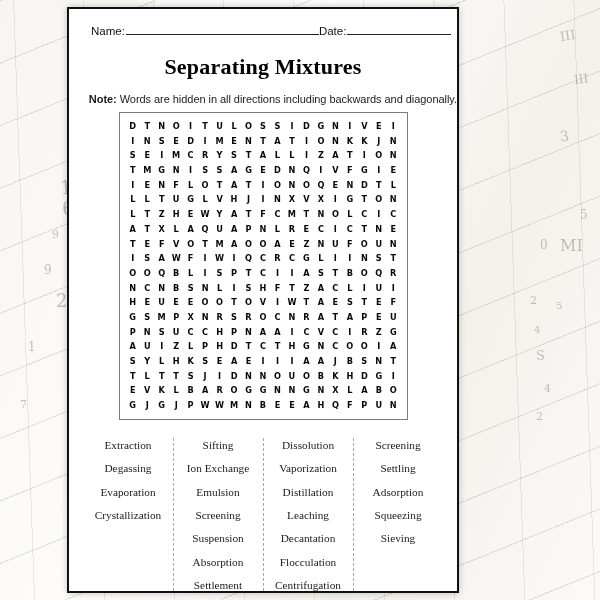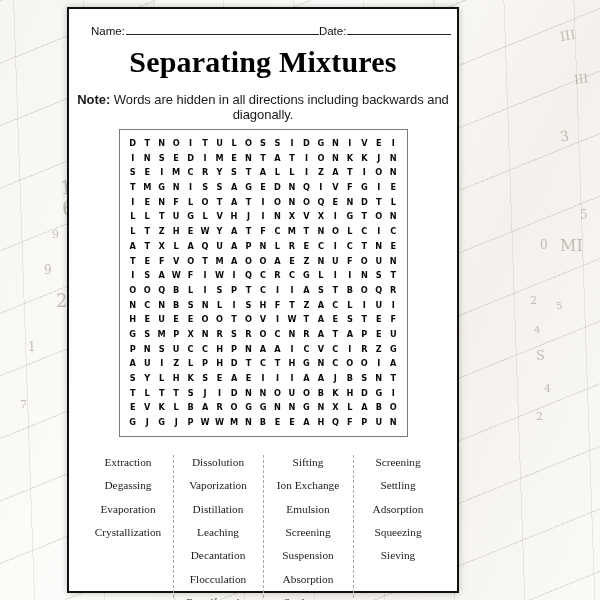--- a/index.html
+++ b/index.html
@@ -85,30 +85,30 @@
   }
   #name-line { width: 193px; }
   #date-line { width: 104px; }
   #namedate .spacer { flex: 1; }
 
   
   #title {
     text-align: center;
     font-family: "Liberation Serif", serif;
     font-weight: bold;
-    font-size: 30px;
+    font-size: 22px;
     letter-spacing: 0.2px;
     color: #000;
-    margin-top: 8px;
+    margin-top: 17px;
   }
 
   
   #note {
-    text-align: center;
-    font-size: 13px;
+    text-align: right;
+    font-size: 11px;
     color: #1a1a1a;
     margin-top: 13px;
     letter-spacing: -0.05px;
   }
   #note .note-strong { font-weight: bold; }
 
   
   #grid-wrap {
     margin: 7px auto 0 auto;
     width: 289px;
@@ -591,38 +591,38 @@
   </div>
 
   <div id="wordlist">
       <div class="wcol">
         <div class="word">Extraction</div>
         <div class="word">Degassing</div>
         <div class="word">Evaporation</div>
         <div class="word">Crystallization</div>
       </div>
       <div class="wcol">
+        <div class="word">Sifting</div>
+        <div class="word">Ion Exchange</div>
+        <div class="word">Emulsion</div>
+        <div class="word">Screening</div>
+        <div class="word">Suspension</div>
+        <div class="word">Absorption</div>
+        <div class="word">Settlement</div>
+      </div>
+      <div class="wcol">
         <div class="word">Dissolution</div>
         <div class="word">Vaporization</div>
         <div class="word">Distillation</div>
         <div class="word">Leaching</div>
         <div class="word">Decantation</div>
         <div class="word">Flocculation</div>
         <div class="word">Centrifugation</div>
       </div>
       <div class="wcol">
-        <div class="word">Sifting</div>
-        <div class="word">Ion Exchange</div>
-        <div class="word">Emulsion</div>
-        <div class="word">Screening</div>
-        <div class="word">Suspension</div>
-        <div class="word">Absorption</div>
-        <div class="word">Settlement</div>
-      </div>
-      <div class="wcol">
         <div class="word">Screening</div>
         <div class="word">Settling</div>
         <div class="word">Adsorption</div>
         <div class="word">Squeezing</div>
         <div class="word">Sieving</div>
       </div>
     </div>
 
 </div>
 

